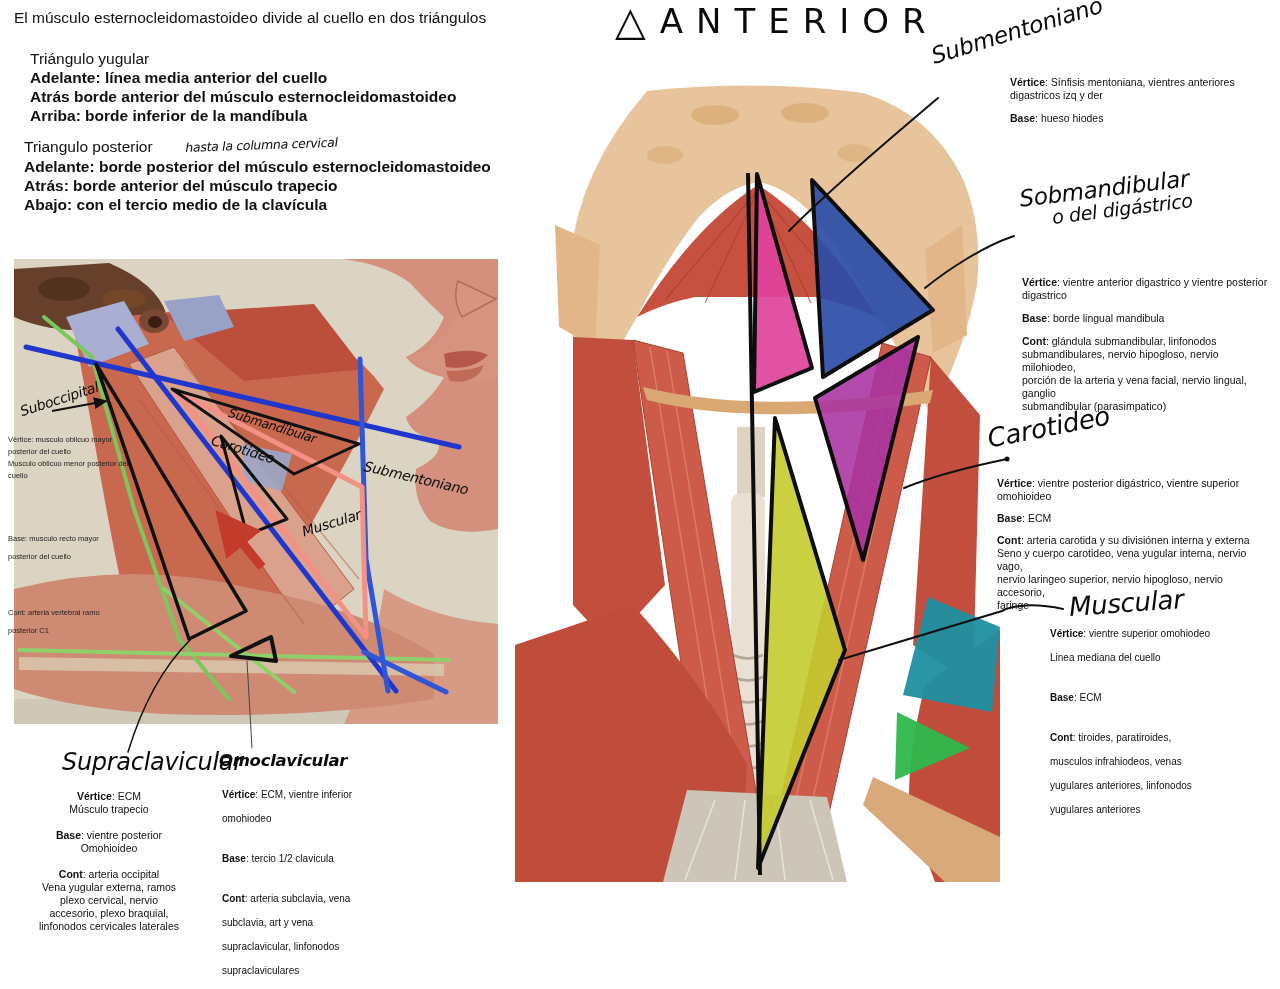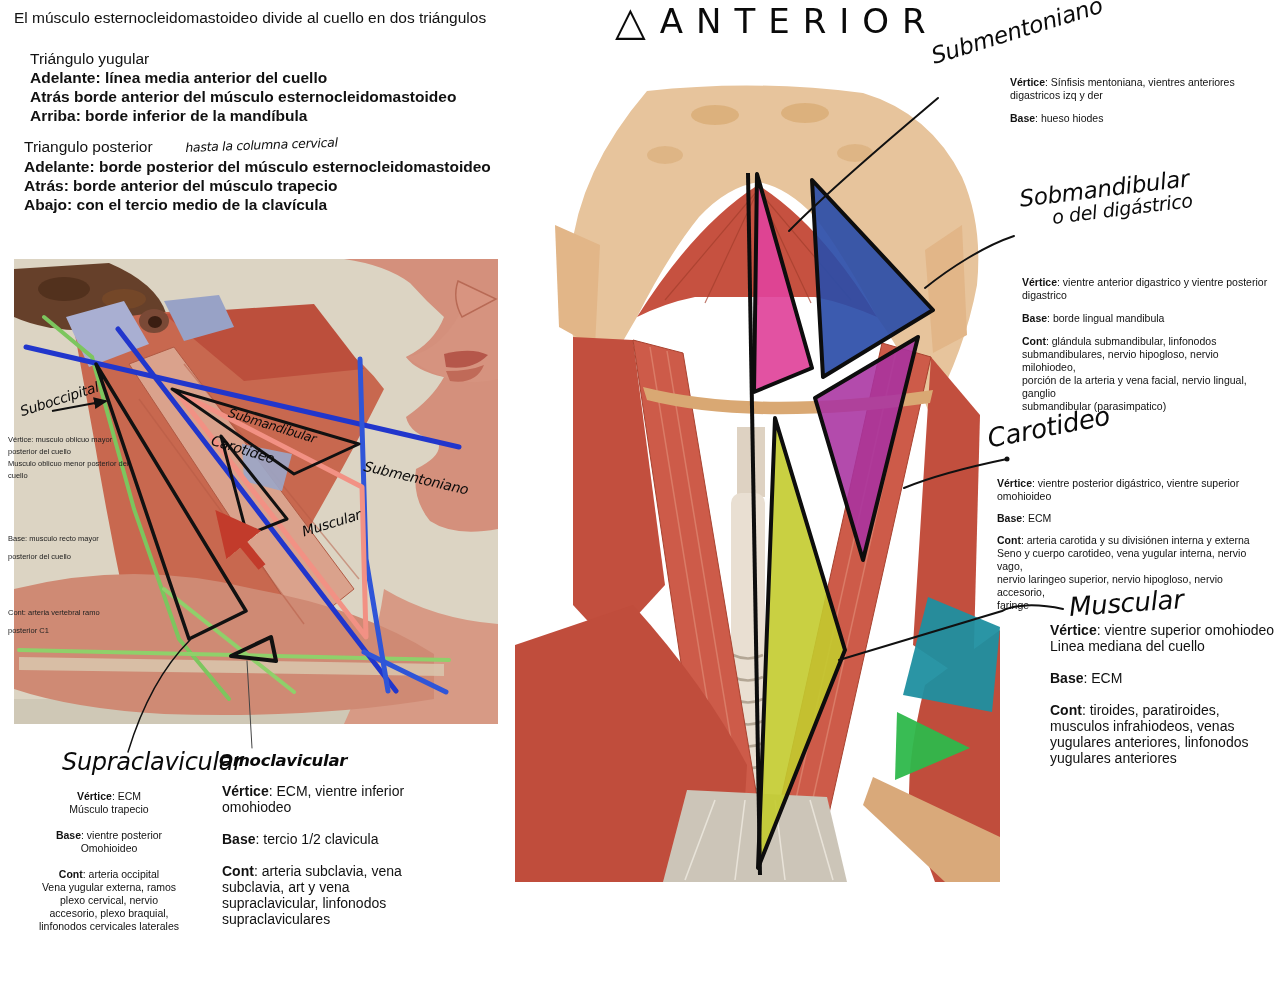--- a/index.html
+++ b/index.html
@@ -4,21 +4,21 @@
 <style>
   html,body{margin:0;padding:0;}
   body{width:1280px;height:989px;position:relative;overflow:hidden;background:#ffffff;
        font-family:"Liberation Sans",sans-serif;color:#111;}
   .abs{position:absolute;}
   
   .t15{font-size:15.5px;line-height:19px;}
   .prelines{white-space:pre-line;font-weight:bold;}
   .blk p{margin:0 0 10px 0;white-space:pre-line;}
   .blk.sm{font-size:10.5px;line-height:13px;}
-  .blk.lg{font-size:14px;line-height:16px;}
+  .blk.lg{font-size:10px;line-height:24px;}
   .blk.lg p{margin-bottom:16px;}
   .blk.gap13 p{margin-bottom:13px;}
   .tiny{font-size:7.5px;color:#222;white-space:pre-line;}
   
   .hw{font-family:"DejaVu Sans",sans-serif;font-style:italic;font-weight:500;
       letter-spacing:-0.3px;color:#0a0a0a;transform-origin:left top;}
   .hw-caps{font-family:"DejaVu Sans",sans-serif;font-weight:400;color:#0a0a0a;}
   .z1{z-index:1}.z3{z-index:3}.z4{z-index:4}
   svg{display:block;}
 </style>

